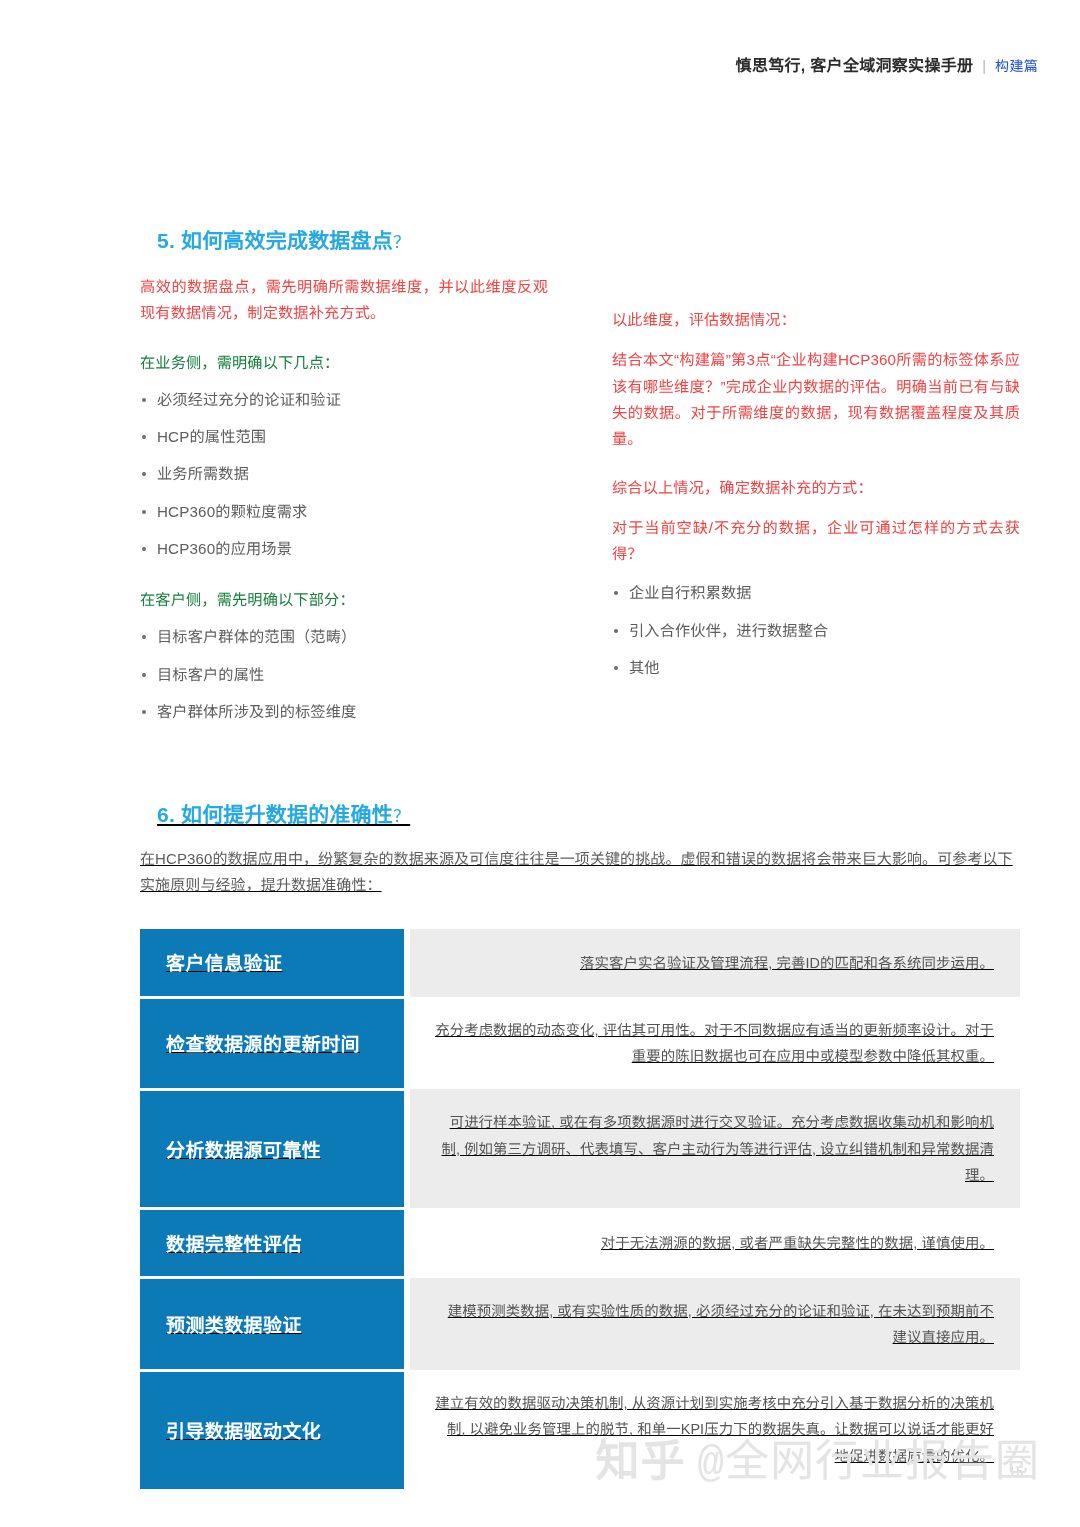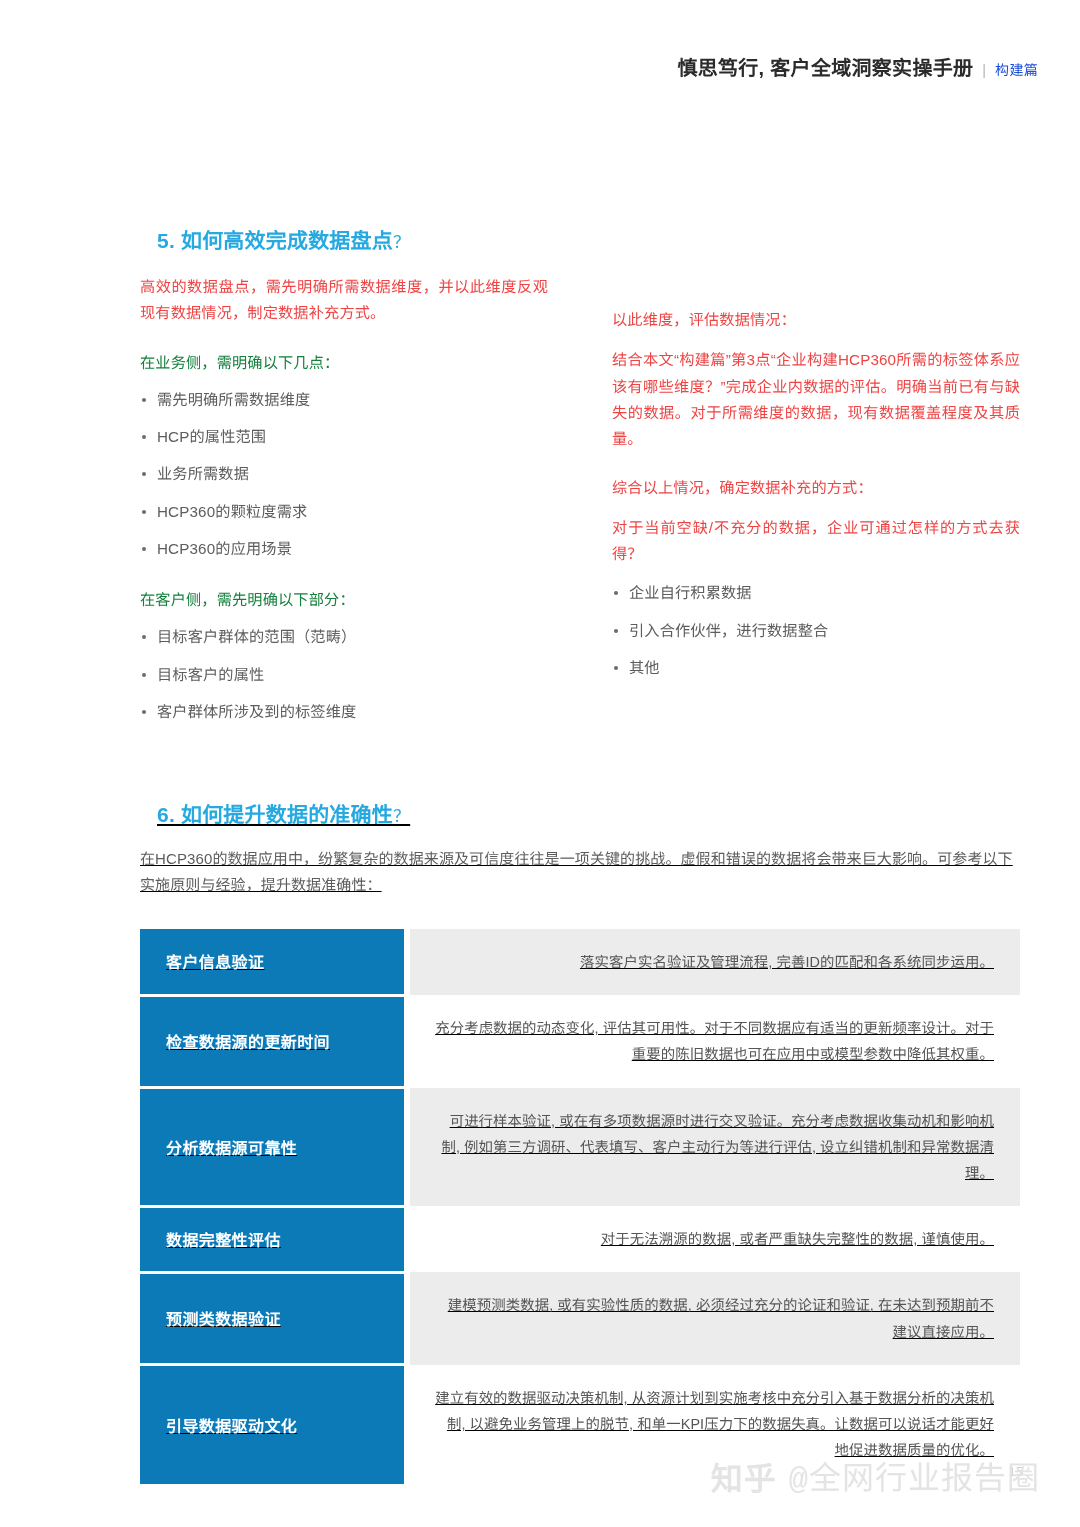--- a/index.html
+++ b/index.html
@@ -25,21 +25,21 @@
   .running-header {
     position: absolute;
     top: 52px;
     right: 42px;
     display: flex;
     align-items: baseline;
     gap: 9px;
     white-space: nowrap;
   }
   .rh-title {
-    font-size: 20px;
+    font-size: 16px;
     font-weight: bold;
     color: #2b2b2b;
     letter-spacing: 0.3px;
   }
   .rh-sep {
     font-size: 14.5px;
     color: #b4b4b4;
     font-weight: normal;
   }
   .rh-sub {
@@ -154,21 +154,21 @@
   .principles-table tr {
     background: #ffffff;
   }
   .principles-table tr.shaded td.desc-cell {
     background: #ececec;
   }
   .principles-table td.label-cell {
     width: 238px;
     background: #0d7ab8;
     color: #ffffff;
-    font-size: 16px;
+    font-size: 19px;
     font-weight: bold;
     letter-spacing: 0.4px;
     vertical-align: middle;
     padding: 22px 0 18px 26px;
     border-bottom: 3px solid #ffffff;
     border-right: 6px solid #ffffff;
     line-height: 1.4;
   }
   .principles-table tr:last-child td.label-cell {
     border-bottom: none;
@@ -188,26 +188,26 @@
     position: absolute;
     right: 56px;
     bottom: 48px;
     font-size: 13px;
     color: #cfcfcf;
     letter-spacing: 0.5px;
   }
   .watermark {
     position: absolute;
     right: 40px;
-    bottom: 28px;
+    bottom: 38px;
     display: flex;
     align-items: center;
     gap: 12px;
     color: #e4e4e4;
-    font-size: 32px;
+    font-size: 44px;
     letter-spacing: 1px;
     white-space: nowrap;
     user-select: none;
   }
   .wm-logo {
     font-weight: bold;
   }
   .wm-handle {
     font-weight: normal;
     font-family: Liberation Mono, monospace;
@@ -229,21 +229,21 @@
     <div>
       <h2 class="section-heading"><span>5.</span> <span>如何高效完成数据盘点</span><span class="qmark">？</span></h2>
 
       <div class="two-col">
 
         <div class="col col-left">
           <p class="body-text">高效的数据盘点，需先明确所需数据维度，并以此维度反观现有数据情况，制定数据补充方式。</p>
 
           <p class="lead-in">在业务侧，需明确以下几点：</p>
           <ul class="bullets">
-            <li>需先明确所需数据维度</li>
+            <li>必须经过充分的论证和验证</li>
             <li>HCP的属性范围</li>
             <li>业务所需数据</li>
             <li>HCP360的颗粒度需求</li>
             <li>HCP360的应用场景</li>
           </ul>
 
           <p class="lead-in">在客户侧，需先明确以下部分：</p>
           <ul class="bullets last">
             <li>目标客户群体的范围（范畴）</li>
             <li>目标客户的属性</li>

